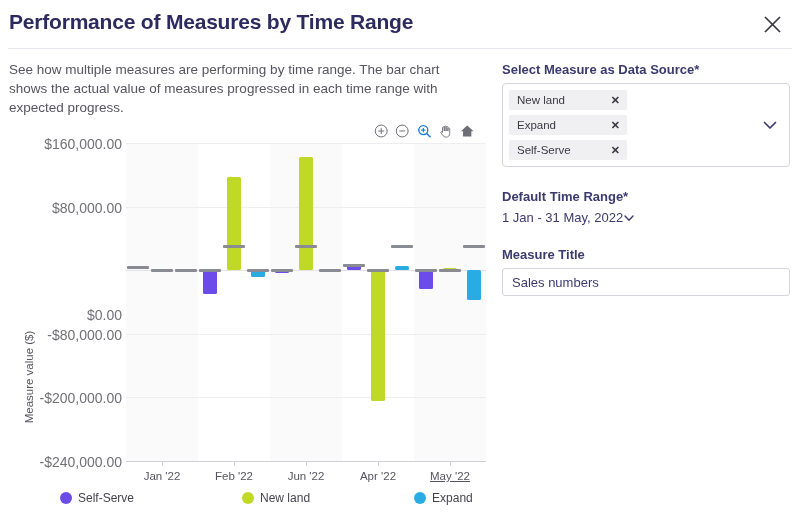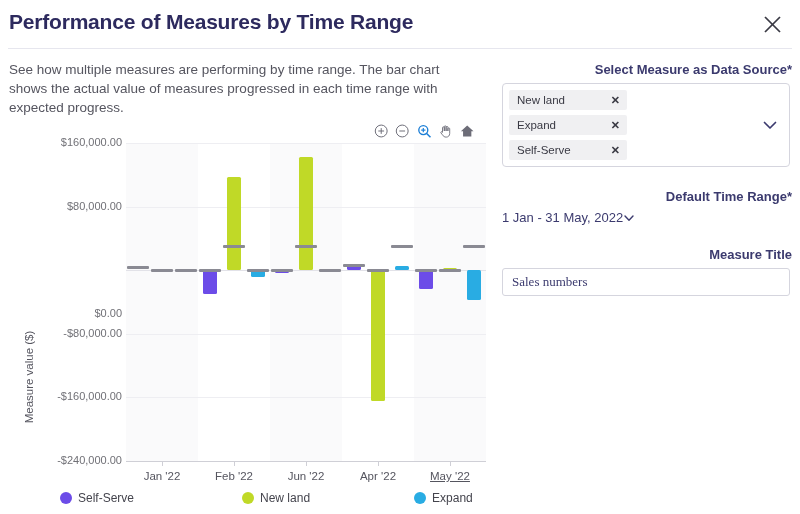--- a/index.html
+++ b/index.html
@@ -45,21 +45,21 @@
 
   
   .chart-wrap { position:absolute; left:0px; top:143px; width:492px; height:371px; }
   .y-axis-title {
     position:absolute; left:-31px; top:228px; width:120px;
     transform:rotate(-90deg); transform-origin:center;
     font-size:11.5px; color:#55555f; text-align:center;
   }
   .ytick {
     position:absolute; right:0; width:98px; text-align:right;
-    font-size:11px; color:#707076; white-space:nowrap;
+    font-size:14px; color:#707076; white-space:nowrap;
   }
   .ytick-holder { position:absolute; left:0; top:0; width:122px; height:320px; }
   .plot {
     position:absolute; left:126px; top:0px; width:360px; height:318px;
     background:#ffffff;
   }
   .band { position:absolute; top:0; height:318px; background:#fafafb; }
   .gridline { position:absolute; left:0; width:360px; height:1px; background:#eeeef2; }
   .zeroline { position:absolute; left:0; width:360px; height:1px; background:#e2e2e8; }
   .xaxis-line { position:absolute; left:126px; top:318px; width:360px; height:1px; background:#cfcfd6; }
@@ -76,21 +76,21 @@
   .lg-item { display:flex; align-items:center; margin-right:0px; }
   .lg-dot { width:12px; height:12px; border-radius:50%; margin-right:6px; }
   .lg-lbl { font-size:12px; color:#44444d; white-space:nowrap; }
 
   
   .settings { position:absolute; left:502px; top:62px; width:290px; }
   .st-h {
     font-size:16.5px; font-weight:700; color:#3a3a46; margin:0 0 17px 0;
   }
   .st-lbl {
-    font-size:13px; font-weight:700; color:#3b3a6e; margin-bottom:6px;text-align:right;
+    font-size:13px; font-weight:700; color:#3b3a6e; margin-bottom:6px;
   }
   .multiselect {
     position:relative; width:288px; min-height:52px;
     border:1px solid #d5d5de; border-radius:4px; background:#fff;
     padding:6px 40px 6px 6px; cursor:pointer;
   }
   .chips { display:flex; flex-wrap:wrap; gap:5px; }
   .chip {
     display:flex; align-items:center; justify-content:space-between;
     background:#f0f0f2; border-radius:2px; height:20px;
@@ -107,21 +107,21 @@
   }
   .field-gap { height:22px; }
   .timerange-val {
     display:flex; align-items:center; 
     font-size:13px; color:#3b3a6e;
   }
   .tr-chev { width:12px; height:12px; }
   .txtinput {
     width:288px; height:28px; border:1px solid #d5d5de; border-radius:3px;
     background:#fff; padding:0 9px; font-size:13px; color:#3b3a6e;
-    font-family:Liberation Serif, serif; outline:none;
+    font-family:Liberation Sans, sans-serif; outline:none;
   }
 </style>
 </head>
 <body>
 
 <div id="root">
 
   <div class="hdr">
     <div class="hdr-title">Performance of Measures by Time Range</div>
     <div class="close-btn">
@@ -159,21 +159,21 @@
     </svg>
   </div>
 
   <div class="chart-wrap">
     <div class="y-axis-title">Measure value ($)</div>
     <div class="ytick-holder" id="yticks">
         <div class="ytick" style="top: -7px;">$160,000.00</div>
         <div class="ytick" style="top: 56.6px;">$80,000.00</div>
         <div class="ytick" style="top: 120.2px; margin-top: 44px;">$0.00</div>
         <div class="ytick" style="top: 183.8px;">-$80,000.00</div>
-        <div class="ytick" style="top: 247.4px;">-$160,000.00</div>
+        <div class="ytick" style="top: 247.4px;">-$200,000.00</div>
         <div class="ytick" style="top: 311px;">-$240,000.00</div>
       </div>
     <div class="plot" id="plot">
         <div class="band" style="left: 0px; width: 72px;"></div>
         <div class="band" style="left: 144px; width: 72px;"></div>
         <div class="band" style="left: 288px; width: 72px;"></div>
         <div class="gridline" style="top: 0px;"></div>
         <div class="gridline" style="top: 63.6px;"></div>
         <div class="zeroline" style="top: 127.2px;"></div>
         <div class="gridline" style="top: 190.8px;"></div>

